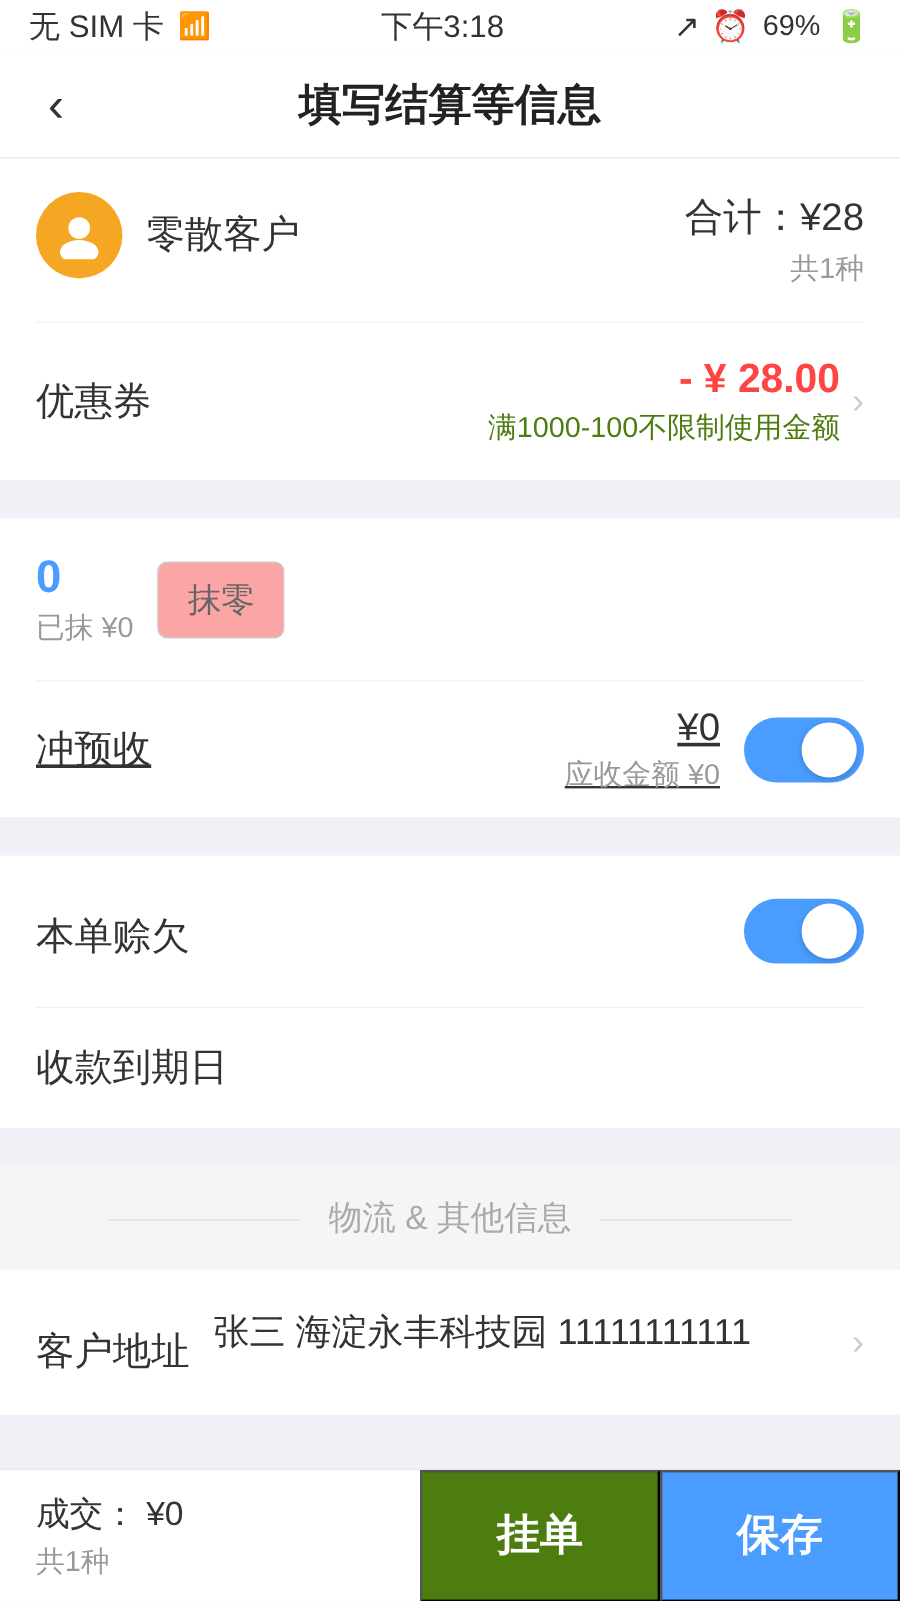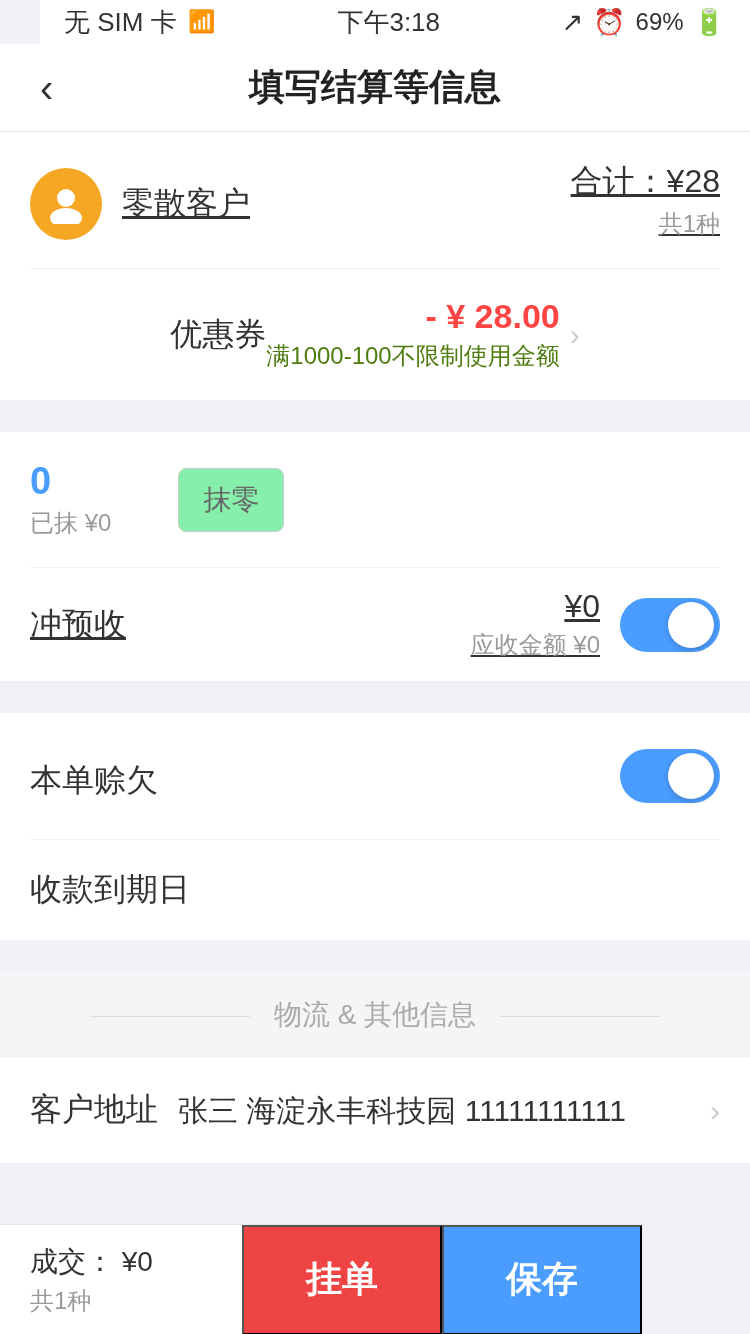--- a/index.html
+++ b/index.html
@@ -17,21 +17,20 @@
     
     .status-bar {
       background: #fff;
       height: 44px;
       display: flex;
       align-items: center;
       justify-content: space-between;
       padding: 0 24px;
       font-size: 26px;
       font-weight: 500;
-      margin-left: 40px;
     }
     .status-left { display: flex; align-items: center; gap: 12px; }
     .status-right { display: flex; align-items: center; gap: 10px; }
     .wifi-icon { font-size: 22px; }
     .battery-text { font-size: 24px; }
 
     
     .nav-bar {
       background: #fff;
       height: 88px;
@@ -65,23 +64,22 @@
     
     .card-section {
       background: #fff;
       margin-bottom: 16px;
     }
 
     
     .customer-row {
       padding: 28px 30px;
       display: flex;
-      align-items: flex-end;
-      justify-content: space-between;
-      text-decoration: underline;
+      align-items: flex-start;
+      justify-content: space-between;
     }
     .customer-left {
       display: flex;
       align-items: center;
       gap: 20px;
     }
     .customer-avatar {
       width: 72px;
       height: 72px;
       background: #f5a623;
@@ -116,21 +114,21 @@
       height: 1px;
       background: #f0f0f0;
       margin: 0 30px;
     }
 
     
     .coupon-row {
       padding: 28px 30px;
       display: flex;
       align-items: center;
-      justify-content: center;
+      justify-content: space-between;
     }
     .row-label {
       font-size: 32px;
       color: #333;
       font-weight: 400;
     }
     .coupon-right {
       text-align: right;
       display: flex;
       align-items: center;
@@ -179,23 +177,22 @@
       color: #999;
       text-align: right;
       margin-top: 4px;
     }
     .round-zero-btn {
       border: 1px solid #ccc;
       border-radius: 8px;
       padding: 12px 24px;
       font-size: 28px;
       color: #666;
-      background: #86efac;
+      background: #fca5a5;
       cursor: pointer;
-      margin-left: 47px;
     }
 
     
     .prepay-row {
       padding: 20px 30px;
       display: flex;
       align-items: center;
       justify-content: space-between;
       text-decoration: underline;
     }
@@ -288,33 +285,34 @@
       background: #fff;
     }
     .address-left {
       display: flex;
       gap: 20px;
     }
     .address-label {
       font-size: 32px;
       color: #333;
       white-space: nowrap;
+      margin-top: 17px;
     }
     .address-value {
       font-size: 30px;
       color: #333;
       line-height: 1.5;
     }
 
     
     .bottom-bar {
       position: fixed;
       bottom: 0;
       left: 0;
-      width: 642px;
+      width: 750px;
       height: 110px;
       background: #fff;
       display: flex;
       align-items: center;
       border-top: 1px solid #e8e8e8;
     }
     .bottom-summary {
       flex: 1;
       padding: 0 30px;
     }
@@ -332,21 +330,21 @@
       width: 200px;
       display: flex;
       align-items: center;
       justify-content: center;
       font-size: 36px;
       font-weight: 600;
       color: #fff;
       cursor: pointer;
     }
     .btn-hold {
-      background: #ef4444;
+      background: #4d7c0f;
     }
     .btn-save {
       background: #4a9dff;
     }
   </style>
 </head>
 <body>
 
 <div class="status-bar">
   <div class="status-left">

